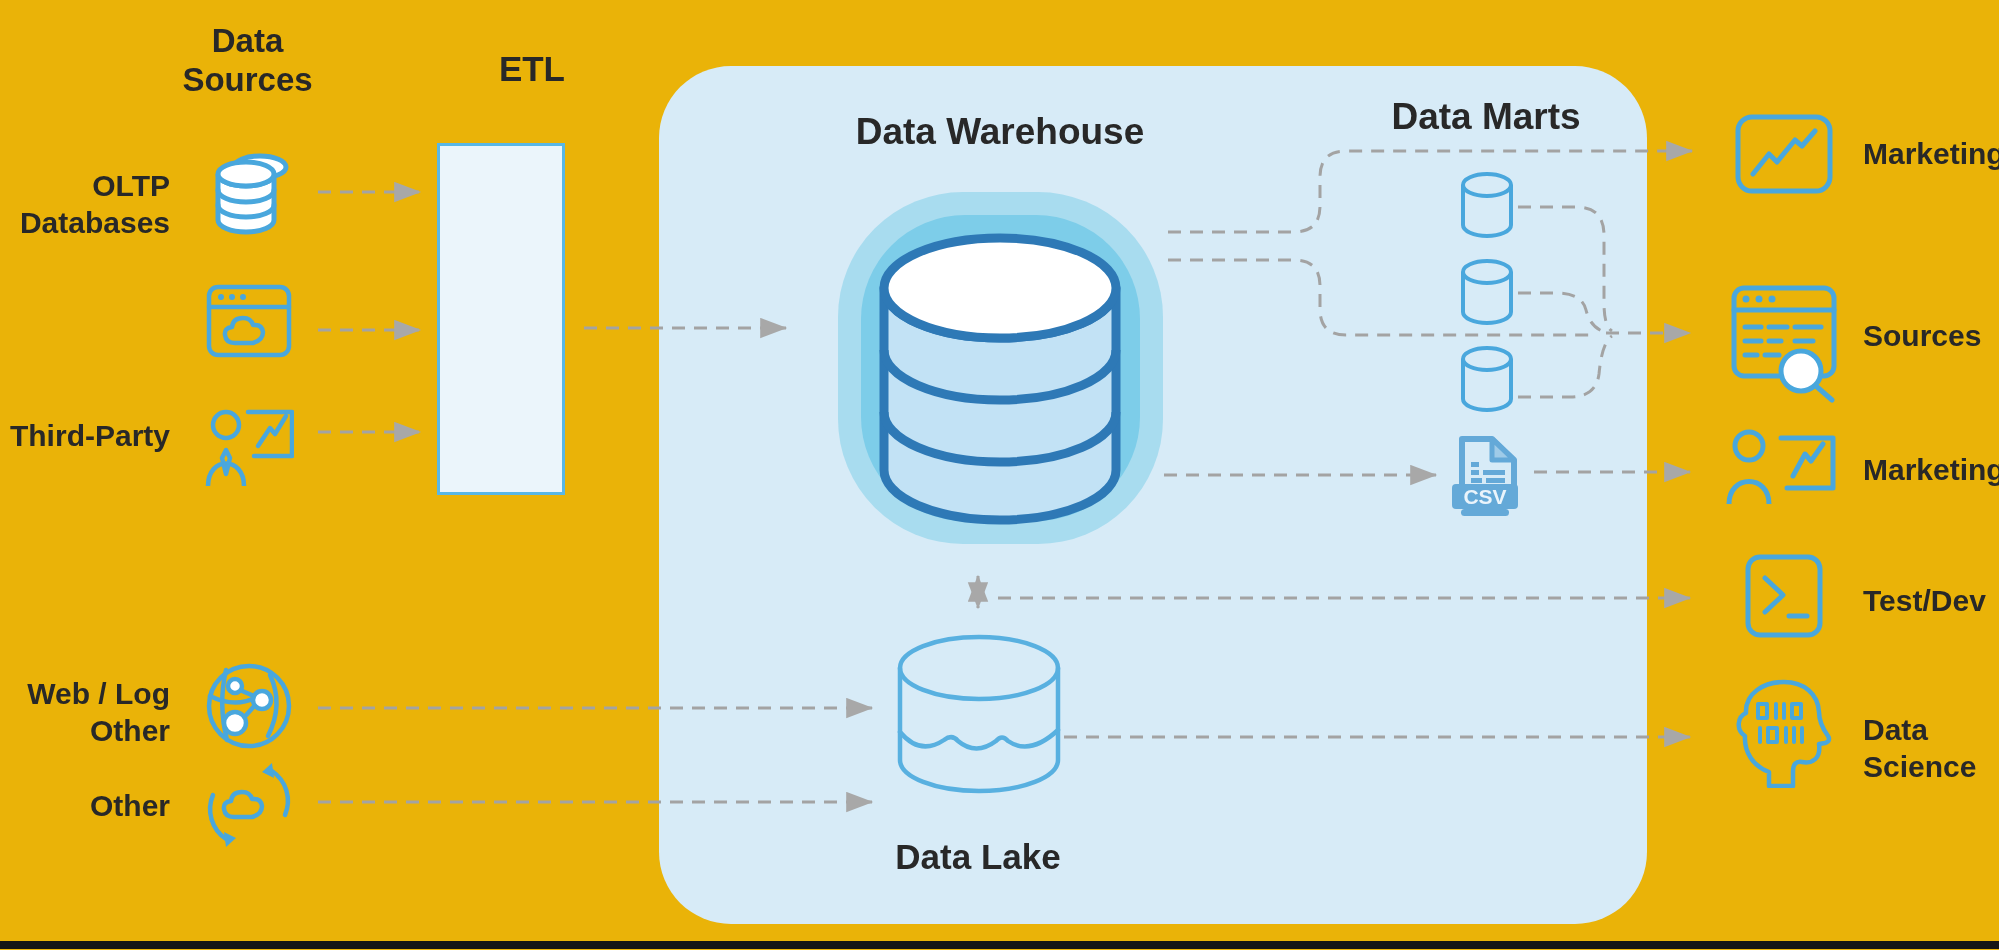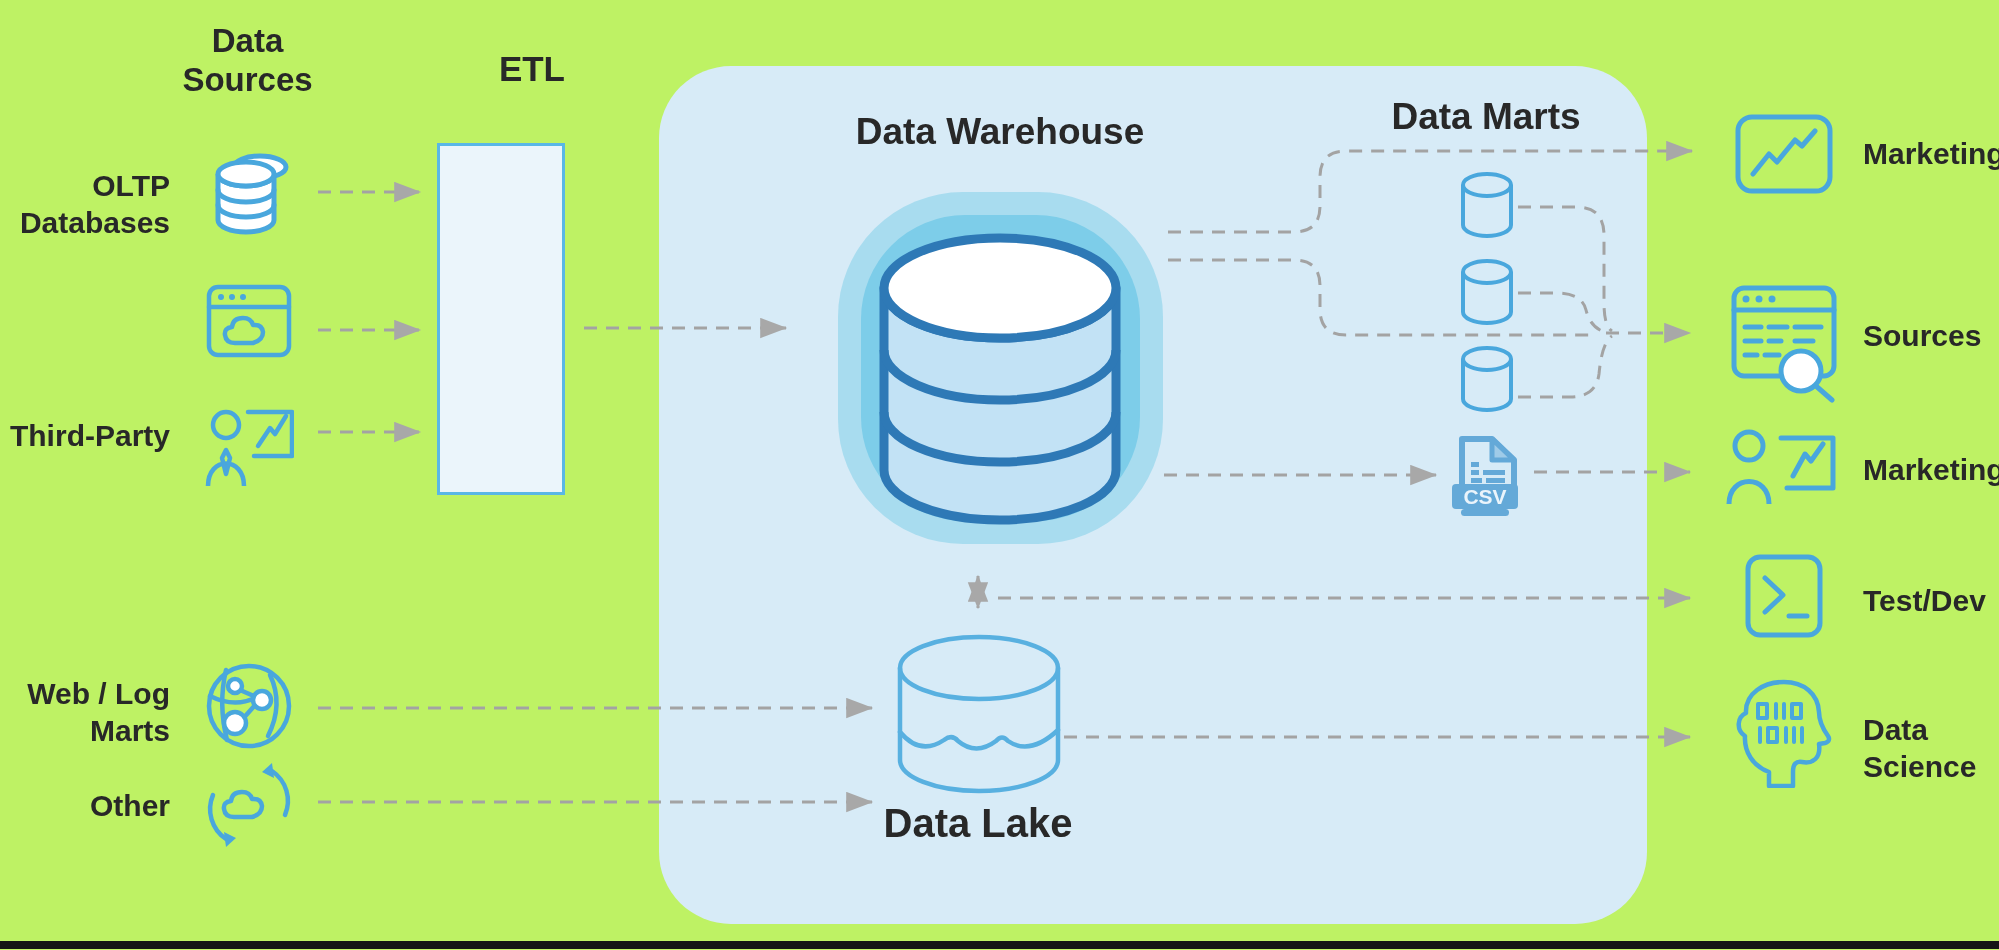--- a/index.html
+++ b/index.html
@@ -1,16 +1,16 @@
 <!DOCTYPE html>
 <html><head>
 <meta charset="utf-8">
 <style>
   html,body{margin:0;padding:0;background:#ffffff;}
-  #stage{position:relative;width:1999px;height:950px;background:#bef264;overflow:hidden;
+  #stage{position:relative;width:1999px;height:950px;background:#eab308;overflow:hidden;
          font-family:"Liberation Sans","DejaVu Sans",sans-serif;color:#282828;}
   .abs{position:absolute;}
   .hd{font-weight:700;text-align:center;white-space:pre-line;line-height:1.18;color:#282828;}
   .lbl{font-weight:700;white-space:pre-line;line-height:1.22;color:#282828;}
   .lbl.right{text-align:right;}
   #container{left:659px;top:66px;width:988px;height:858px;background:#d7ebf7;border-radius:72px;}
   #glow-outer{left:838px;top:192px;width:325px;height:352px;background:#a8dcef;border-radius:125px;}
   #glow-inner{left:861px;top:215px;width:279px;height:306px;background:#7dcde9;border-radius:104px;}
   #etl-box{left:437px;top:143px;width:128px;height:352px;background:#ebf5fb;border:3px solid #59b7e6;box-sizing:border-box;}
   #bottom-bar{left:0;top:941px;width:1999px;height:8px;background:#151515;}
@@ -21,21 +21,21 @@
 
 <div id="stage">
 
   <div id="container" class="abs"></div>
 
   <div class="abs hd" style="left:140px;top:22px;width:215px;font-size:33px;">Data
 Sources</div>
   <div class="abs hd" style="left:437px;top:48px;width:128px;font-size:35px;text-align:right;">ETL</div>
   <div class="abs hd" style="left:840px;top:110px;width:320px;font-size:37px;">Data Warehouse</div>
   <div class="abs hd" style="left:1380px;top:95px;width:212px;font-size:37px;">Data Marts</div>
-  <div class="abs hd" style="left:878px;top:800px;width:200px;font-size:40px;">Data Lake</div>
+  <div class="abs hd" style="left:878px;top:836px;width:200px;font-size:35px;">Data Lake</div>
 
   <svg class="abs" style="left:0;top:0;" width="1999" height="950" viewBox="0 0 1999 950">
     <defs>
       <marker id="arr" markerWidth="10" markerHeight="8" refX="8.6" refY="3.4" orient="auto-start-reverse" markerUnits="strokeWidth">
         <path d="M0,0 L9,3.4 L0,6.8 Z" fill="#a8a8a8"></path>
       </marker>
     </defs>
     <g fill="none" stroke="#a3a3a3" stroke-width="3" stroke-dasharray="13 9">
       <path d="M318,192 H420" marker-end="url(#arr)"></path>
       <path d="M318,330 H420" marker-end="url(#arr)"></path>
@@ -56,21 +56,21 @@
       <path d="M1064,737 H1690" marker-end="url(#arr)"></path>
     </g>
   </svg>
 
   <div id="etl-box" class="abs"></div>
 
   <div class="abs lbl right" style="left:0;top:168px;width:170px;font-size:30px;">OLTP
 Databases</div>
   <div class="abs lbl right" style="left:0;top:418px;width:170px;font-size:30px;">Third-Party</div>
   <div class="abs lbl right" style="left:0;top:676px;width:170px;font-size:30px;">Web / Log
-Marts</div>
+Other</div>
   <div class="abs lbl right" style="left:0;top:788px;width:170px;font-size:30px;">Other</div>
 
   <div class="abs" style="left:208px;top:148px;">
     <svg width="82" height="88" viewBox="0 0 82 88" fill="none" stroke="#49a7dd" stroke-width="5" stroke-linecap="round">
       <ellipse cx="52" cy="19" rx="26" ry="11" fill="#ffffff"></ellipse>
       <path d="M10,26 V72 A28 12 0 0 0 66,72 V26 A28 12 0 0 1 10,26 Z" fill="#ffffff"></path>
       <path d="M10,42 A28 12 0 0 0 66,42"></path>
       <path d="M10,57 A28 12 0 0 0 66,57"></path>
       <ellipse cx="38" cy="26" rx="28" ry="12" fill="#ffffff"></ellipse>
     </svg>

